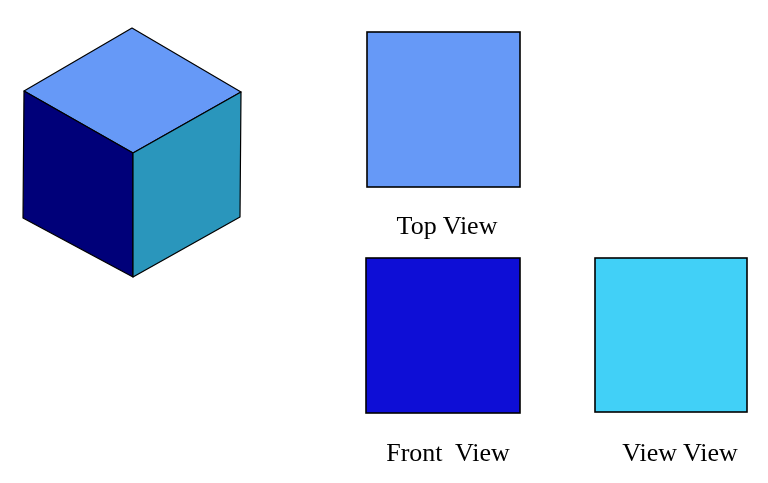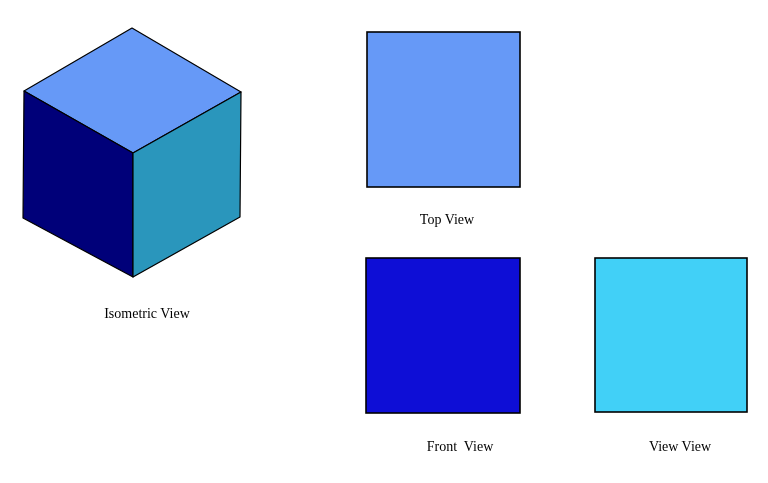--- a/index.html
+++ b/index.html
@@ -28,21 +28,21 @@
   .scene polygon {
     stroke-width: 1.2px;
     stroke-linejoin: round;
   }
   .scene rect {
     stroke-width: 1.6px;
   }
   .label {
     position: absolute;
     transform: translateX(-50%);
-    font-size: 14px;
+    font-size: 26px;
     line-height: 1.1;
     color: #000000;
     white-space: pre;
   }
 </style>
 </head>
 <body>
 
 <div class="canvas">
 
@@ -54,21 +54,20 @@
       <polygon points="133,153 241,92 240,217 133,277" fill="#2a96bc" stroke="#000000"></polygon>
     </g>
 
     <rect x="367" y="32" width="153" height="155" fill="#6699f7" stroke="#000000"></rect>
 
     <rect x="366" y="258" width="154" height="155" fill="#0e0ed6" stroke="#000000"></rect>
 
     <rect x="595" y="258" width="152" height="154" fill="#41d0f7" stroke="#000000"></rect>
   </svg>
 
-  <div class="label" style="left:147px; top:306px;">Isometric View</div>
 
   <div class="label" style="left:447px; top:212px;">Top View</div>
 
-  <div class="label" style="left:460px; top:439px;font-family:Liberation Serif, serif;">Front  View</div>
+  <div class="label" style="left:448px; top:439px;font-family:Liberation Serif, serif;">Front  View</div>
 
   <div class="label" style="left:680px; top:439px;">View View</div>
 
 </div>
 
 </body></html>

